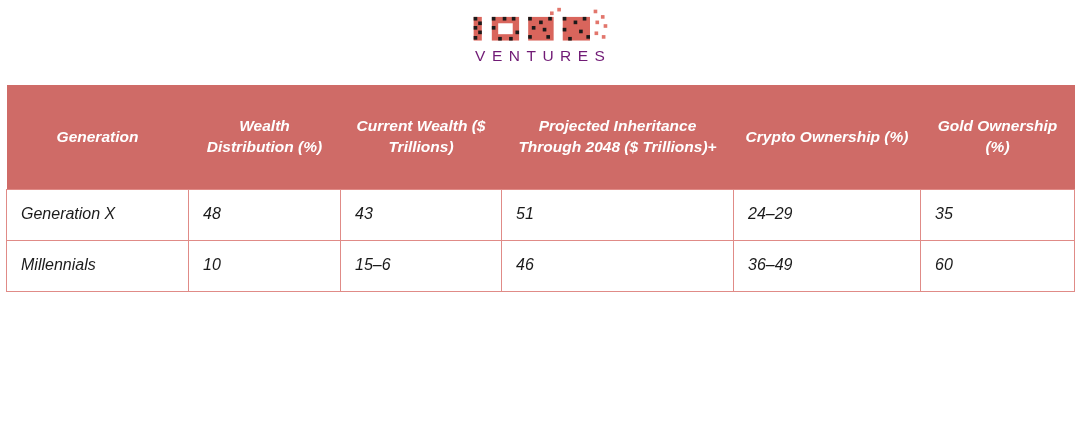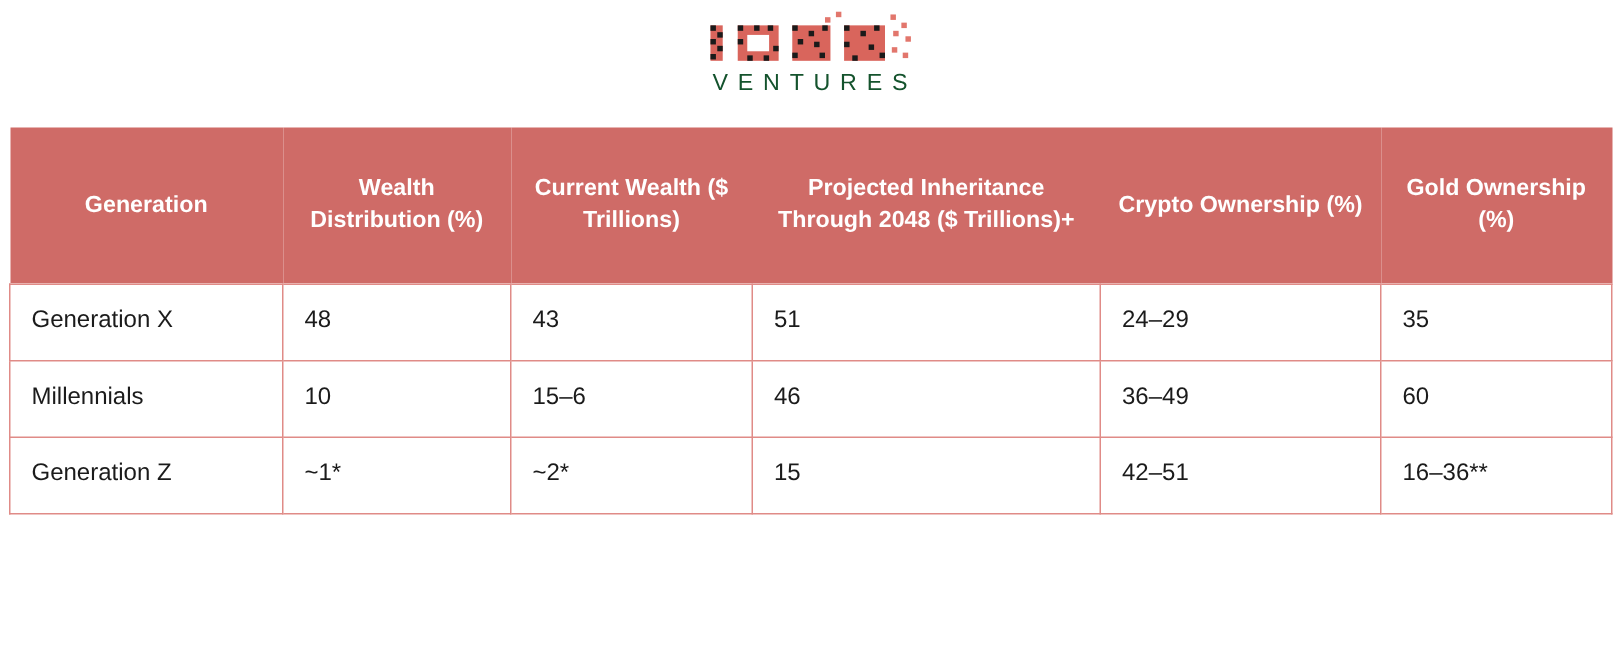--- a/index.html
+++ b/index.html
@@ -37,36 +37,37 @@
   .logo-mark {
     display: block;
     height: 40px;
   }
   .logo-word {
     margin-top: 2px;
     font-family: "Liberation Sans", sans-serif;
     font-size: 15.5px;
     font-weight: 400;
     letter-spacing: 6.5px;
-    color: #14532d;
+    color: #701a75;
     text-indent: 6.5px;
     line-height: 1;
   }
 
   
   .table-wrap {
     position: absolute;
     left: 6px;
     top: 85px;
     width: 1068px;
   }
   table.gen-table {
     border-collapse: collapse;
     table-layout: fixed;
     width: 1068px;
+    font-style: italic;
   }
   table.gen-table thead th {
     background: #cf6b67;
     color: #ffffff;
     font-size: 15.5px;
     font-weight: bold;
     line-height: 1.32;
     text-align: center;
     vertical-align: middle;
     padding: 10px 8px;
@@ -191,25 +192,17 @@
           <td>35</td>
         </tr>
         <tr class="row-std">
           <td>Millennials</td>
           <td>10</td>
           <td>15–6</td>
           <td>46</td>
           <td>36–49</td>
           <td>60</td>
         </tr>
-        <tr class="row-std">
-          <td>Generation Z</td>
-          <td>~1*</td>
-          <td>~2*</td>
-          <td>15</td>
-          <td>42–51</td>
-          <td>16–36**</td>
-        </tr>
       </tbody>
     </table>
   </div>
 
 </div>
 
 </body></html>

